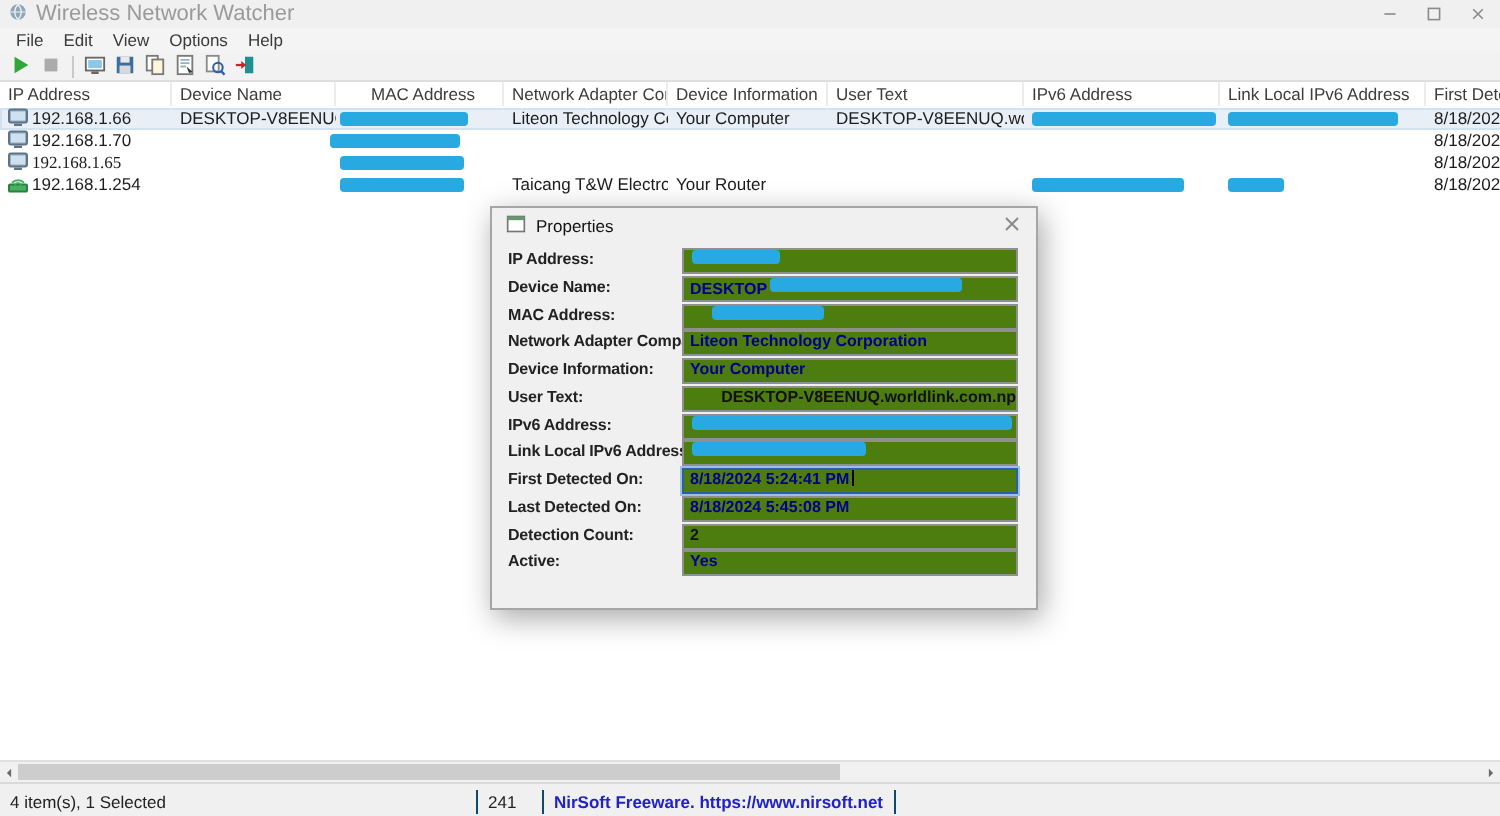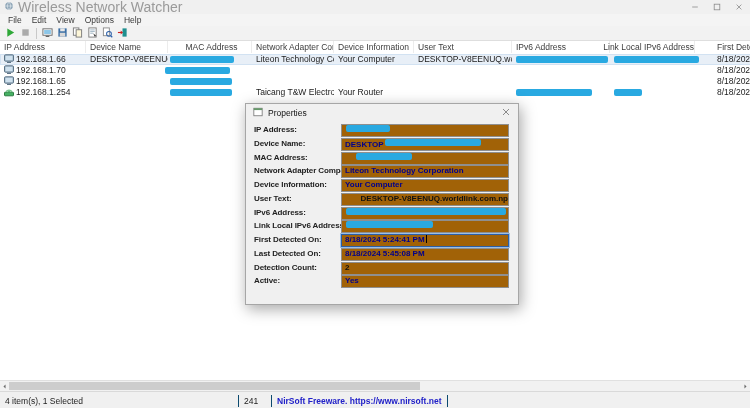--- a/index.html
+++ b/index.html
@@ -1,20 +1,20 @@
 <!DOCTYPE html>
 <html><head>
 <meta charset="utf-8">
 <style>
   html,body{margin:0;padding:0}
   body{width:750px;height:408px;overflow:hidden;position:relative;background:#fff;
        font-family:"Liberation Sans",sans-serif;font-size:9px;color:#222}
   
   .titlebar{position:absolute;left:0;top:0;right:0;height:14px;background:#f0f0f0;display:flex;align-items:center;padding-left:4px}
-  .titlebar .ttl{color:#9a9a9a;font-size:14px;margin-left:4px}
+  .titlebar .ttl{color:#9a9a9a;font-size:11px;margin-left:4px}
   .win-controls{margin-left:auto;display:flex;height:100%}
   .win-btn{width:22px;display:flex;align-items:center;justify-content:center}
   .win-btn svg{width:8px;height:8px}
   .menubar{position:absolute;left:0;top:14px;right:0;height:12px;background:#f4f4f4;display:flex;align-items:center;padding-left:3px}
   .menu-item{padding:0 5px;color:#3a3a3a;font-size:8.5px}
   .toolbar{position:absolute;left:0;top:26px;right:0;height:14px;background:#f2f2f2;border-bottom:1px solid #dedede;display:flex;align-items:center;padding-left:3px}
   .tb-btn{width:15px;height:13px;display:flex;align-items:center;justify-content:center}
   .tb-btn svg{width:11px;height:11px}
   .tb-sep{width:1px;height:11px;background:#c9c9c9;margin:0 3px}
   
@@ -40,21 +40,21 @@
   .sb-pane.p2{width:22px;text-align:left}
   .sb-link{font-weight:bold}
   
   .dialog{position:absolute;left:245px;top:103px;width:272px;height:200px;background:#f0f0f0;
           border:1px solid #a6a6a6;box-shadow:2px 4px 14px rgba(0,0,0,.35)}
   .dlg-titlebar{position:absolute;left:0;top:0;right:0;height:18px;display:flex;align-items:center;padding:0 7px}
   .dlg-titlebar svg{width:10px;height:10px}
   .dlg-title{margin-left:5px;font-size:8.5px;color:#111}
   .dlg-close{margin-left:auto}
   .dlg-field-label{position:absolute;left:8px;font-size:8px;font-weight:bold;letter-spacing:-0.1px;white-space:nowrap;line-height:11px}
-  .dlg-input{position:absolute;left:95px;width:163px;height:11px;background:#a16207;border:1px solid #8f8f8f;
+  .dlg-input{position:absolute;left:95px;width:163px;height:11px;background:#4d7c0f;border:1px solid #8f8f8f;
              font-size:8px;font-weight:bold;line-height:10px;padding-left:3px;box-sizing:content-box;overflow:hidden;white-space:nowrap}
   .dlg-input.focused{border:1px solid #2b5fa8;box-shadow:0 0 0 1px #9dbfe4}
   .val-navy{color:#00008b}.val-black{color:#111}
   .dlg-bar{display:inline-block;height:7px;border-radius:2px;vertical-align:1px}
   .caret{display:inline-block;width:1px;height:8px;background:#000;vertical-align:-1px;margin-left:1px}
   .dlg-buttons{position:absolute;left:0;right:0;top:185px;height:14px}
   .dlg-btn{position:absolute;height:13px;background:#eee;font-size:8px;text-align:center;line-height:13px;box-sizing:border-box}
   .btn-ok{left:160px;width:54px;border:1px solid #3f7fbf;box-shadow:inset 0 0 0 1px #9cc3e8}
   .btn-cancel{left:219px;width:48px;border:1px solid #8f8f8f}
 </style>
@@ -149,21 +149,21 @@
   </div>
 
 <div class="lv-header" id="lvheader">
     <div class="hcell" style="left: 0px; width: 86px;">IP Address</div>
     <div class="hcell" style="left: 86px; width: 82px;">Device Name</div>
     <div class="hcell" style="left: 168px; width: 84px; text-align: center;">MAC Address</div>
     <div class="hcell" style="left: 252px; width: 82px;">Network Adapter Comp...</div>
     <div class="hcell" style="left: 334px; width: 80px;">Device Information</div>
     <div class="hcell" style="left: 414px; width: 98px;">User Text</div>
     <div class="hcell" style="left: 512px; width: 98px;">IPv6 Address</div>
-    <div class="hcell" style="left: 592px; width: 103px; text-align: right;">Link Local IPv6 Address</div>
+    <div class="hcell" style="left: 610px; width: 103px;">Link Local IPv6 Address</div>
     <div class="hcell" style="left: 713px; width: 57px;">First Detected On</div>
   </div>
 <div class="lv-rows" id="lvrows">
     <div class="lv-row selected" style="top: 0px;">
       <div class="cell" style="left: 0px; width: 86px;"><span class="rowicon"><svg viewBox="0 0 10 10">
             <rect x="0.5" y="0.8" width="9" height="6.4" rx="1" fill="#9db5c6" stroke="#5d7487"></rect>
             <rect x="1.5" y="1.8" width="7" height="4.4" fill="#cfe1ee"></rect>
             <rect x="3" y="7.8" width="4" height="1.2" fill="#5d7487"></rect>
           </svg></span>192.168.1.66</div>
       <div class="cell" style="left: 86px; width: 82px;">DESKTOP-V8EENUQ.wor...</div>
@@ -188,21 +188,21 @@
       <div class="cell" style="left: 168px; width: 84px;"></div>
       <div class="cell" style="left: 252px; width: 82px;"></div>
       <div class="cell" style="left: 334px; width: 80px;"></div>
       <div class="cell" style="left: 414px; width: 98px;"></div>
       <div class="cell" style="left: 512px; width: 98px;"></div>
       <div class="cell" style="left: 610px; width: 103px;"></div>
       <div class="cell" style="left: 713px; width: 57px;">8/18/2024 5</div>
       <div class="redact" style="left: 165px; width: 65px; background: rgb(41, 169, 225);"></div>
     </div>
     <div class="lv-row" style="top: 22px;">
-      <div class="cell" style="left: 0px; width: 86px;"><span class="rowicon"><svg viewBox="0 0 10 10">
+      <div class="cell" style="left: 0px; width: 86px; font-family: Liberation Serif, serif;"><span class="rowicon"><svg viewBox="0 0 10 10">
             <rect x="0.5" y="0.8" width="9" height="6.4" rx="1" fill="#9db5c6" stroke="#5d7487"></rect>
             <rect x="1.5" y="1.8" width="7" height="4.4" fill="#cfe1ee"></rect>
             <rect x="3" y="7.8" width="4" height="1.2" fill="#5d7487"></rect>
           </svg></span>192.168.1.65</div>
       <div class="cell" style="left: 86px; width: 82px;"></div>
       <div class="cell" style="left: 168px; width: 84px;"></div>
       <div class="cell" style="left: 252px; width: 82px;"></div>
       <div class="cell" style="left: 334px; width: 80px;"></div>
       <div class="cell" style="left: 414px; width: 98px;"></div>
       <div class="cell" style="left: 512px; width: 98px;"></div>

